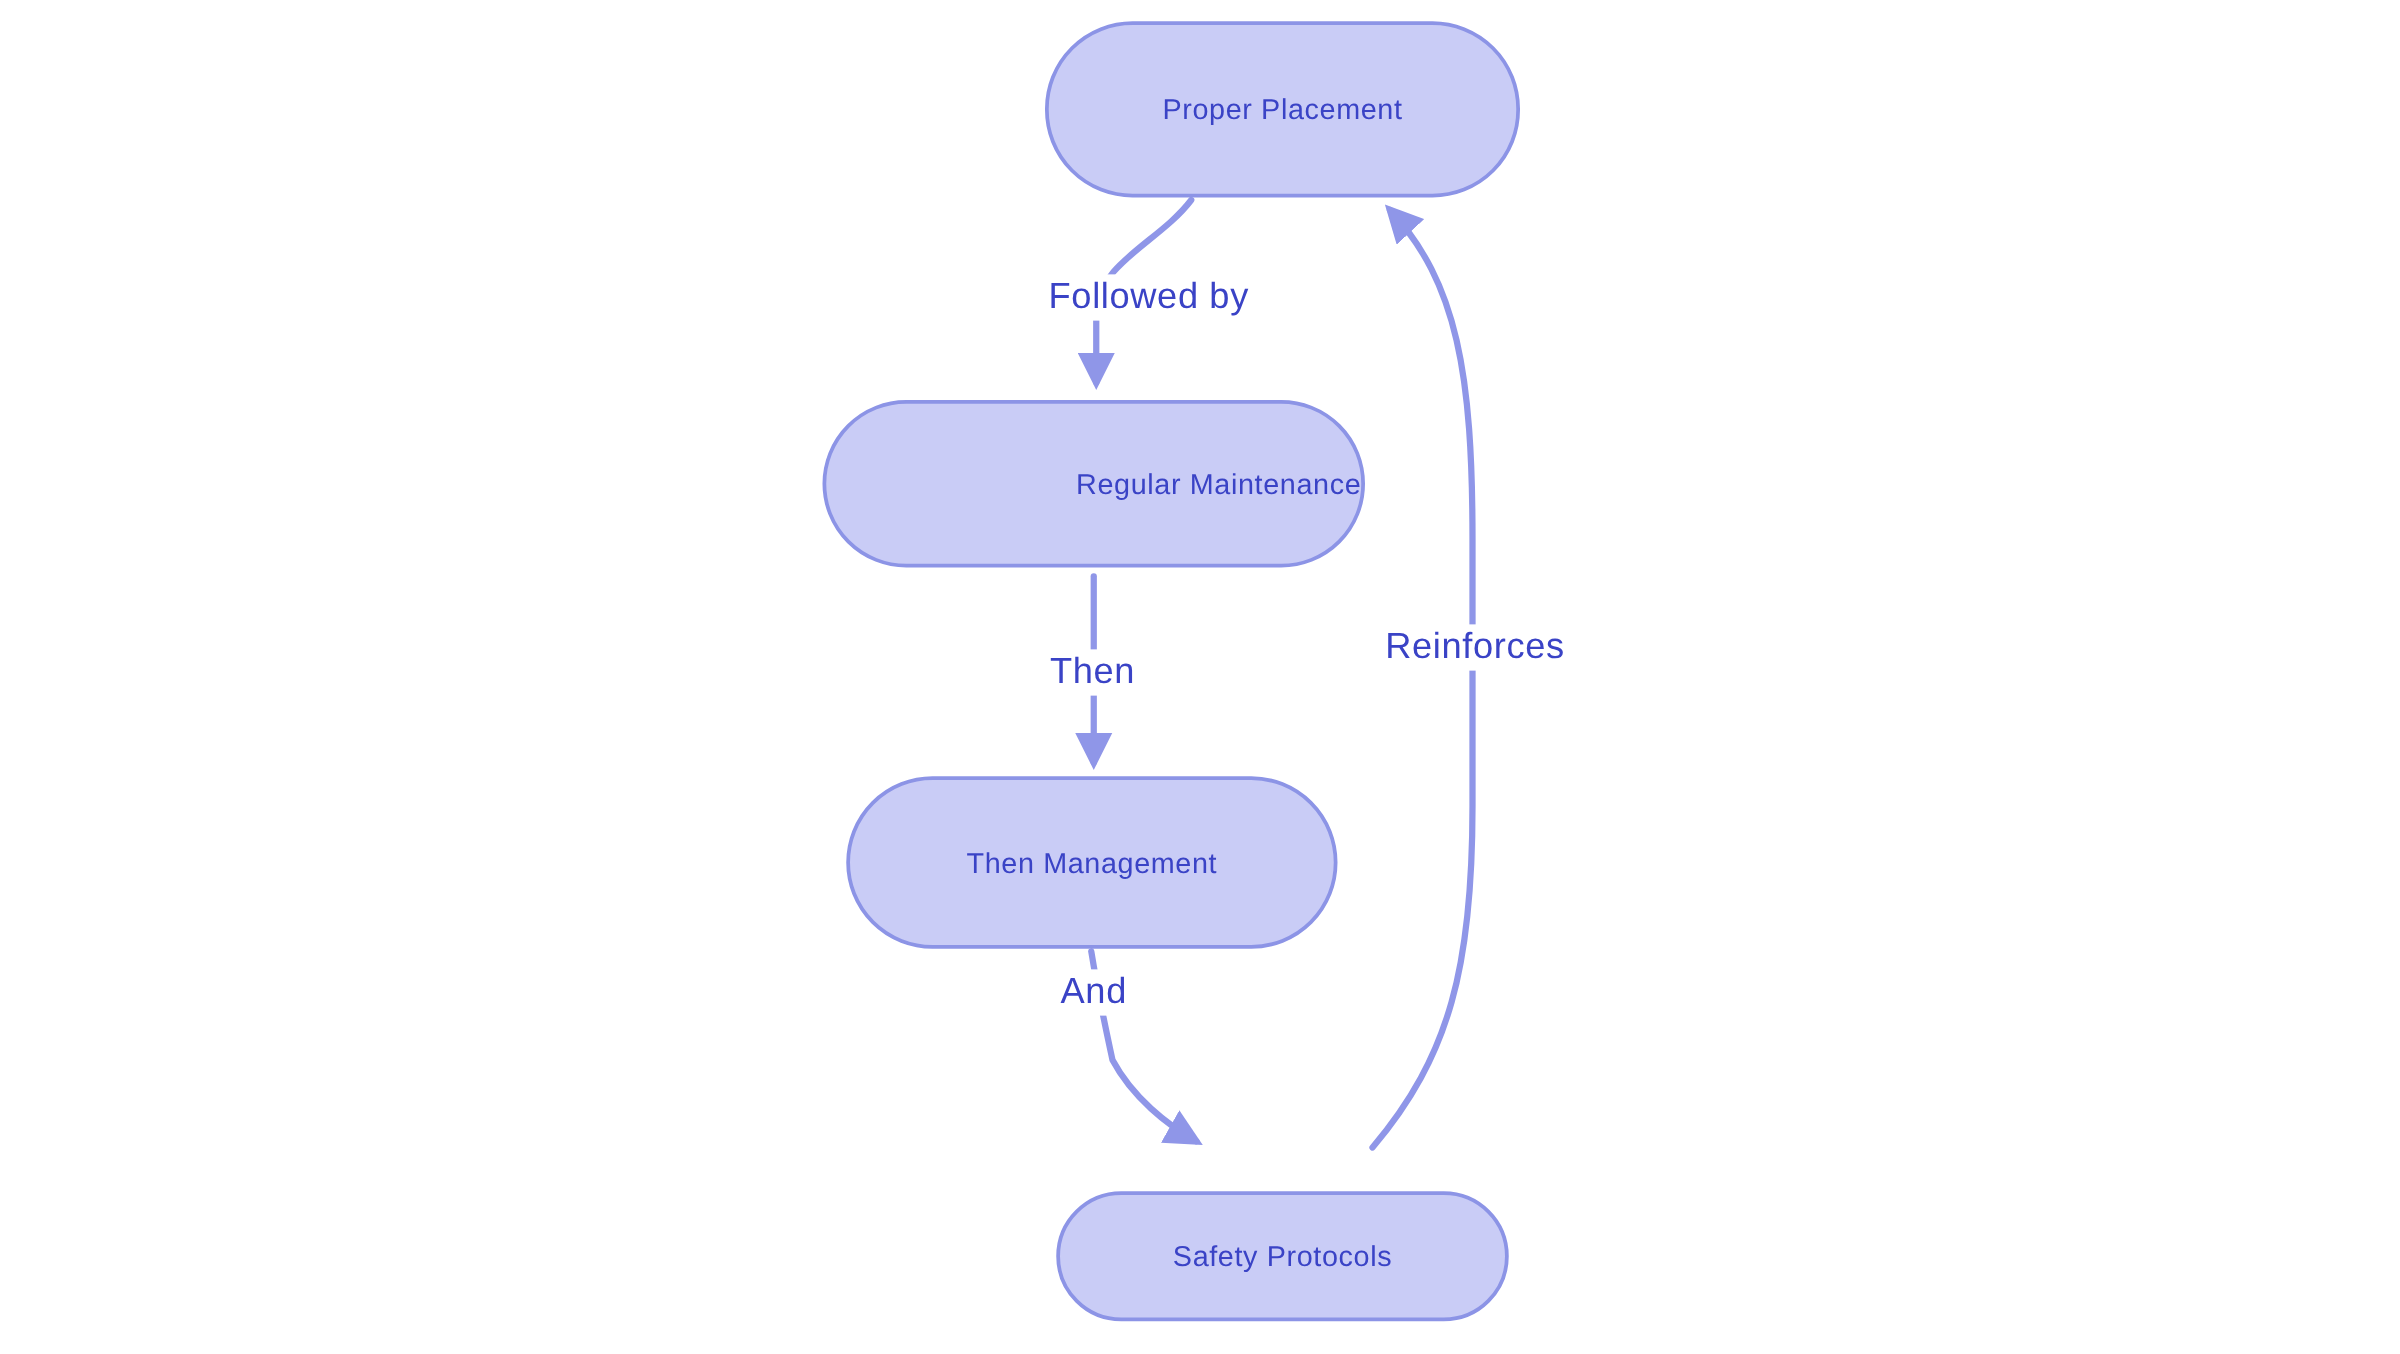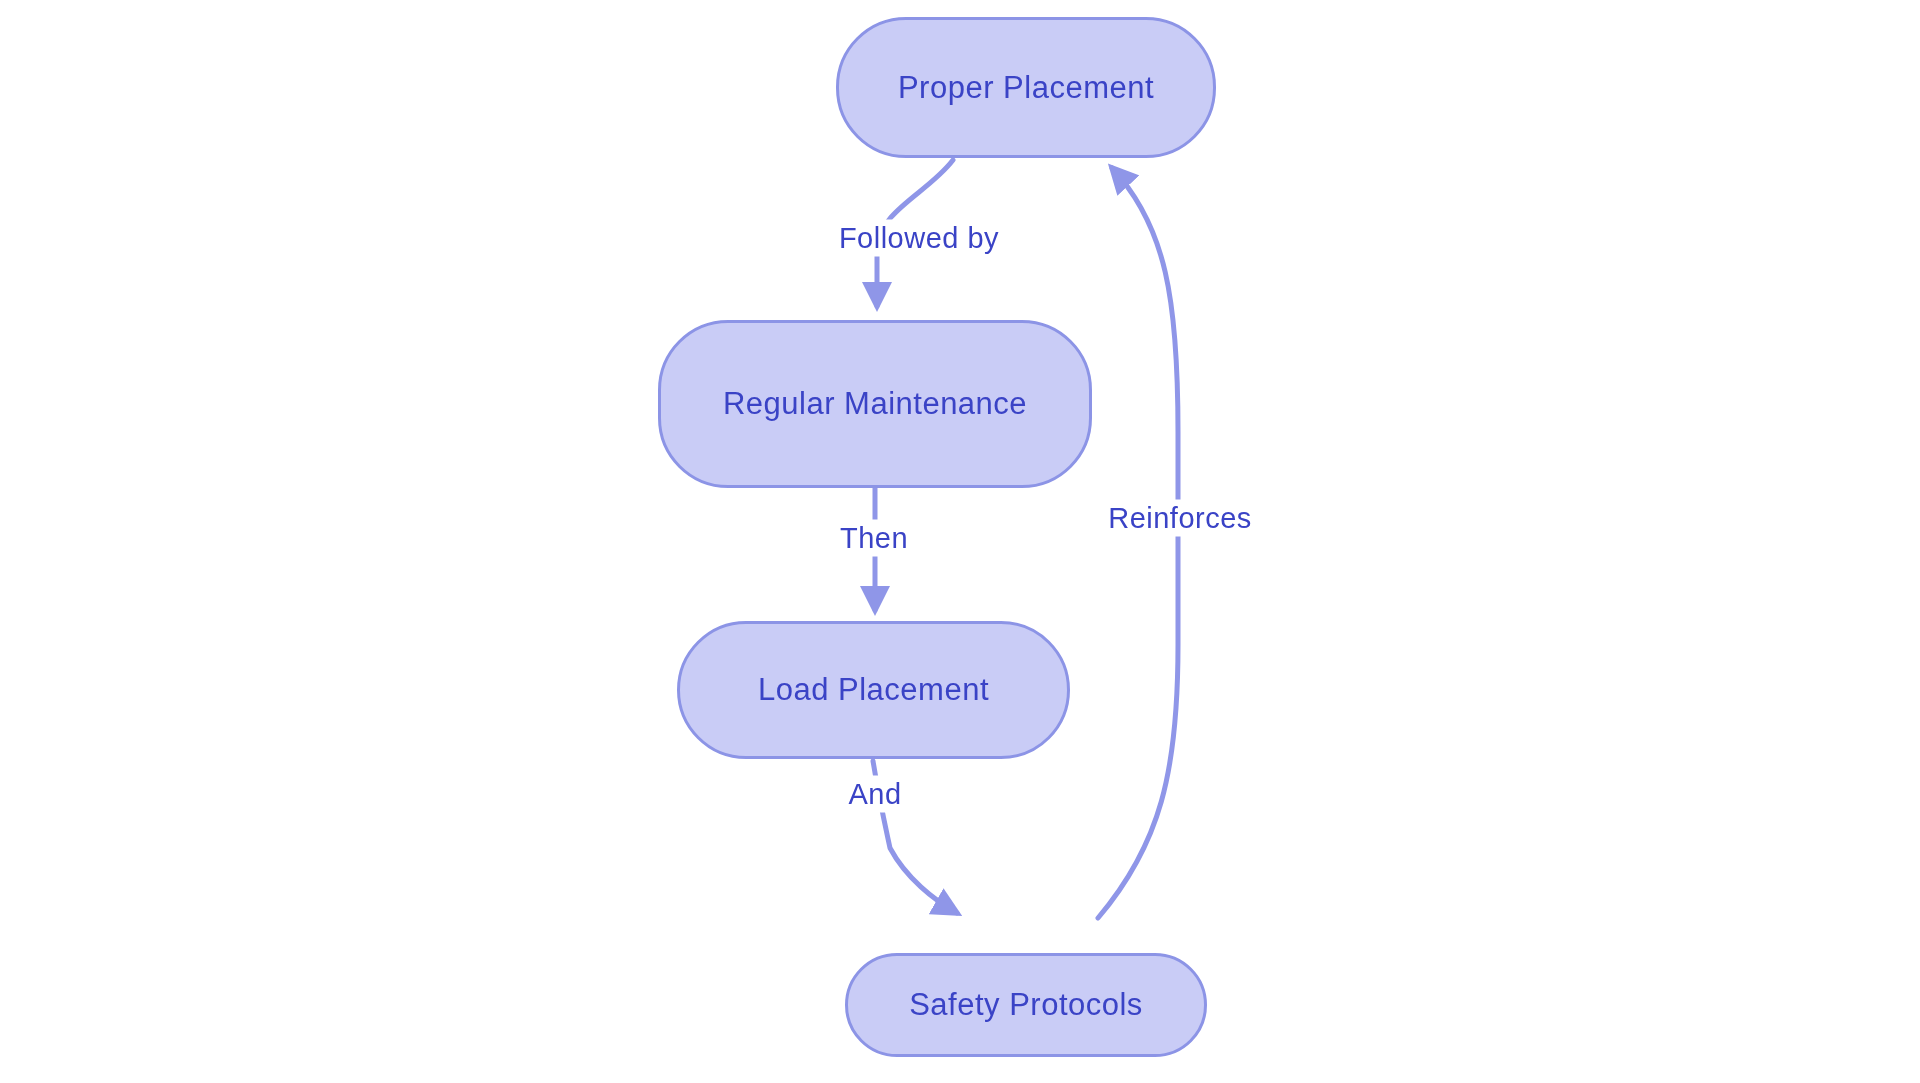--- a/index.html
+++ b/index.html
@@ -34,26 +34,26 @@
   }
   .node {
     position: absolute;
     background: var(--node-fill);
     border: 3px solid var(--node-border);
     border-radius: 70px;
     display: flex;
     align-items: center;
     justify-content: center;
     color: var(--node-text);
-    font-size: 31px;
+    font-size: 23px;
     letter-spacing: 0.5px;
     white-space: nowrap;
   }
   .node-proper-placement   { left: 836px; top: 17px;  width: 380px; height: 141px; }
-  .node-regular-maintenance{ left: 658px; top: 320px; width: 434px; height: 168px; }
+  .node-regular-maintenance{ left: 658px; top: 320px; width: 434px; height: 134px; justify-content: flex-end; }
   .node-load-management    { left: 677px; top: 621px; width: 393px; height: 138px; }
   .node-safety-protocols   { left: 845px; top: 953px; width: 362px; height: 104px; }
   .edge-label {
     position: absolute;
     transform: translate(-50%, -50%);
     background: var(--bg);
     color: var(--label-text);
     font-size: 29px;
     letter-spacing: 0.5px;
     padding: 2px 8px;
@@ -83,21 +83,21 @@
 
   <div class="node node-proper-placement">
     <span>Proper Placement</span>
   </div>
 
   <div class="node node-regular-maintenance">
     <span>Regular Maintenance</span>
   </div>
 
   <div class="node node-load-management">
-    <span>Load Placement</span>
+    <span>Then Management</span>
   </div>
 
   <div class="node node-safety-protocols">
     <span>Safety Protocols</span>
   </div>
 
   <div class="edge-label label-followed-by">Followed by</div>
 
   <div class="edge-label label-then">Then</div>
 

